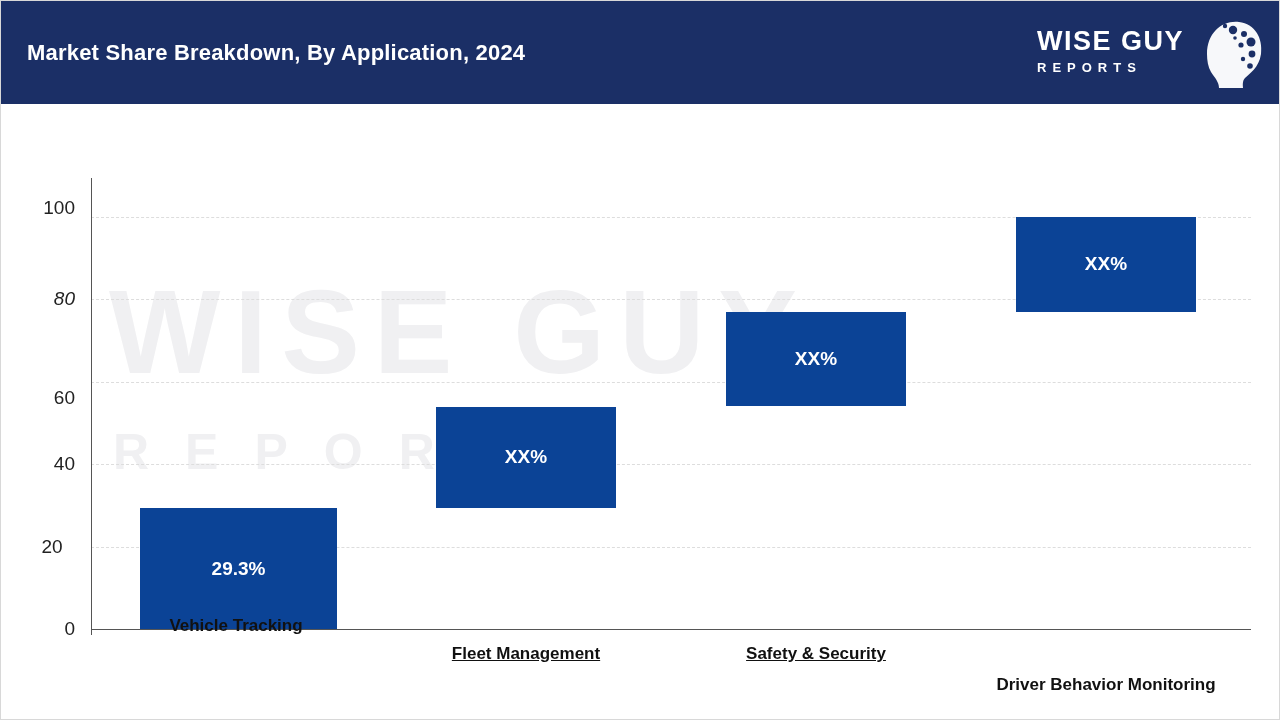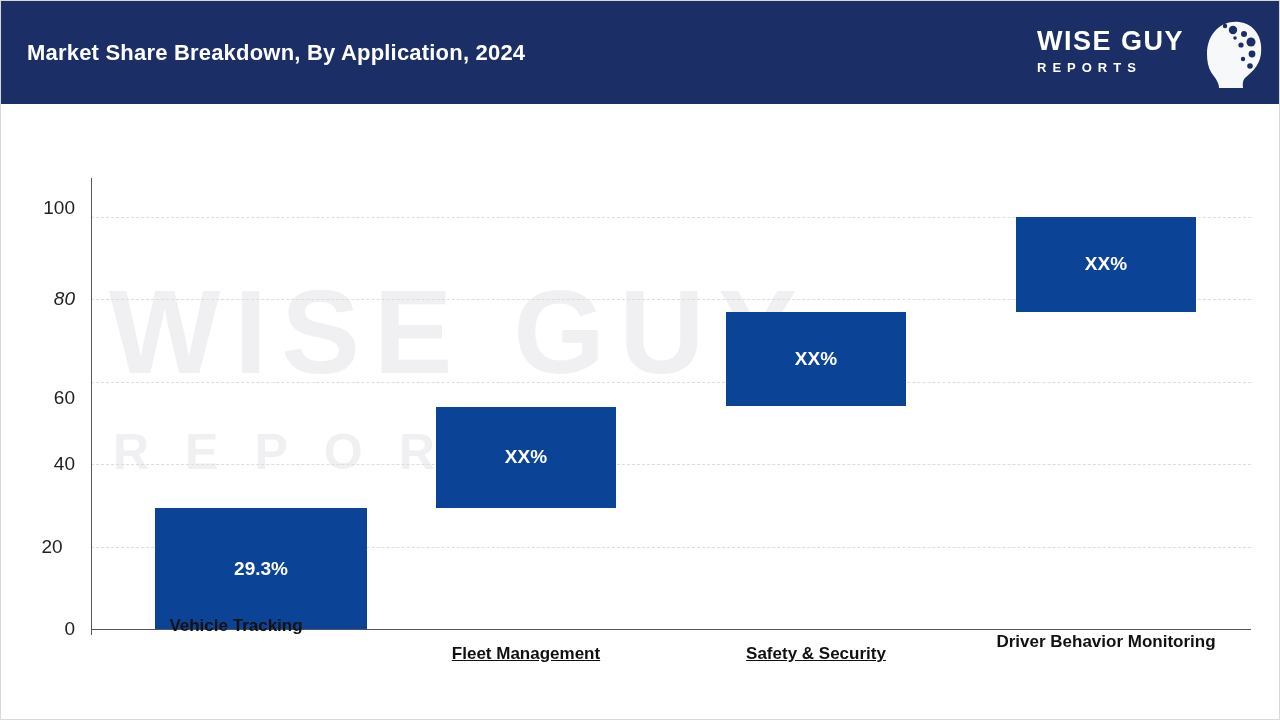--- a/index.html
+++ b/index.html
@@ -231,35 +231,35 @@
     <div id="ytick-wrap" style="left: 24px; top: 0px; height: 615px;">
         <div class="ytick-label" style="top: 525px;">0</div>
         <div class="ytick-label" style="top: 442.593px; text-align: center;">20</div>
         <div class="ytick-label" style="top: 360.185px; text-align: right;">40</div>
         <div class="ytick-label" style="top: 277.778px; margin-top: 16px;">60</div>
         <div class="ytick-label" style="top: 195.37px; font-style: italic;">80</div>
         <div class="ytick-label" style="top: 104px;">100</div>
       </div>
 
     <div id="bars">
-        <div class="bar" style="left: 154px; top: 404.273px; width: 212px; height: 120.727px; background: rgb(11, 67, 150);">
+        <div class="bar" style="left: 139px; top: 404.273px; width: 197px; height: 120.727px; background: rgb(11, 67, 150);">
           <span class="bar-label">29.3%</span>
         </div>
         <div class="bar" style="left: 435.1px; top: 302.5px; width: 179.8px; height: 101.773px; background: rgb(11, 67, 150);">
           <span class="bar-label">XX%</span>
         </div>
         <div class="bar" style="left: 725.1px; top: 207.731px; width: 179.8px; height: 94.7685px; background: rgb(11, 67, 150);">
           <span class="bar-label">XX%</span>
         </div>
         <div class="bar" style="left: 1015.1px; top: 112.963px; width: 179.8px; height: 94.7685px; background: rgb(11, 67, 150);">
           <span class="bar-label">XX%</span>
         </div>
       </div>
 
     <div id="cat-labels">
         <div class="cat-label" style="left: 90px; width: 290px; top: 511px;">Vehicle Tracking</div>
         <div class="cat-label" style="left: 380px; width: 290px; top: 539px; text-decoration: underline;">Fleet Management</div>
         <div class="cat-label" style="left: 670px; width: 290px; top: 539px; text-decoration: underline;">Safety &amp; Security</div>
-        <div class="cat-label" style="left: 960px; width: 290px; top: 527px;">Driver Behavior Monitoring</div>
+        <div class="cat-label" style="left: 960px; width: 290px; top: 570px;">Driver Behavior Monitoring</div>
       </div>
 
   </div>
 </div>
 
 </body></html>

